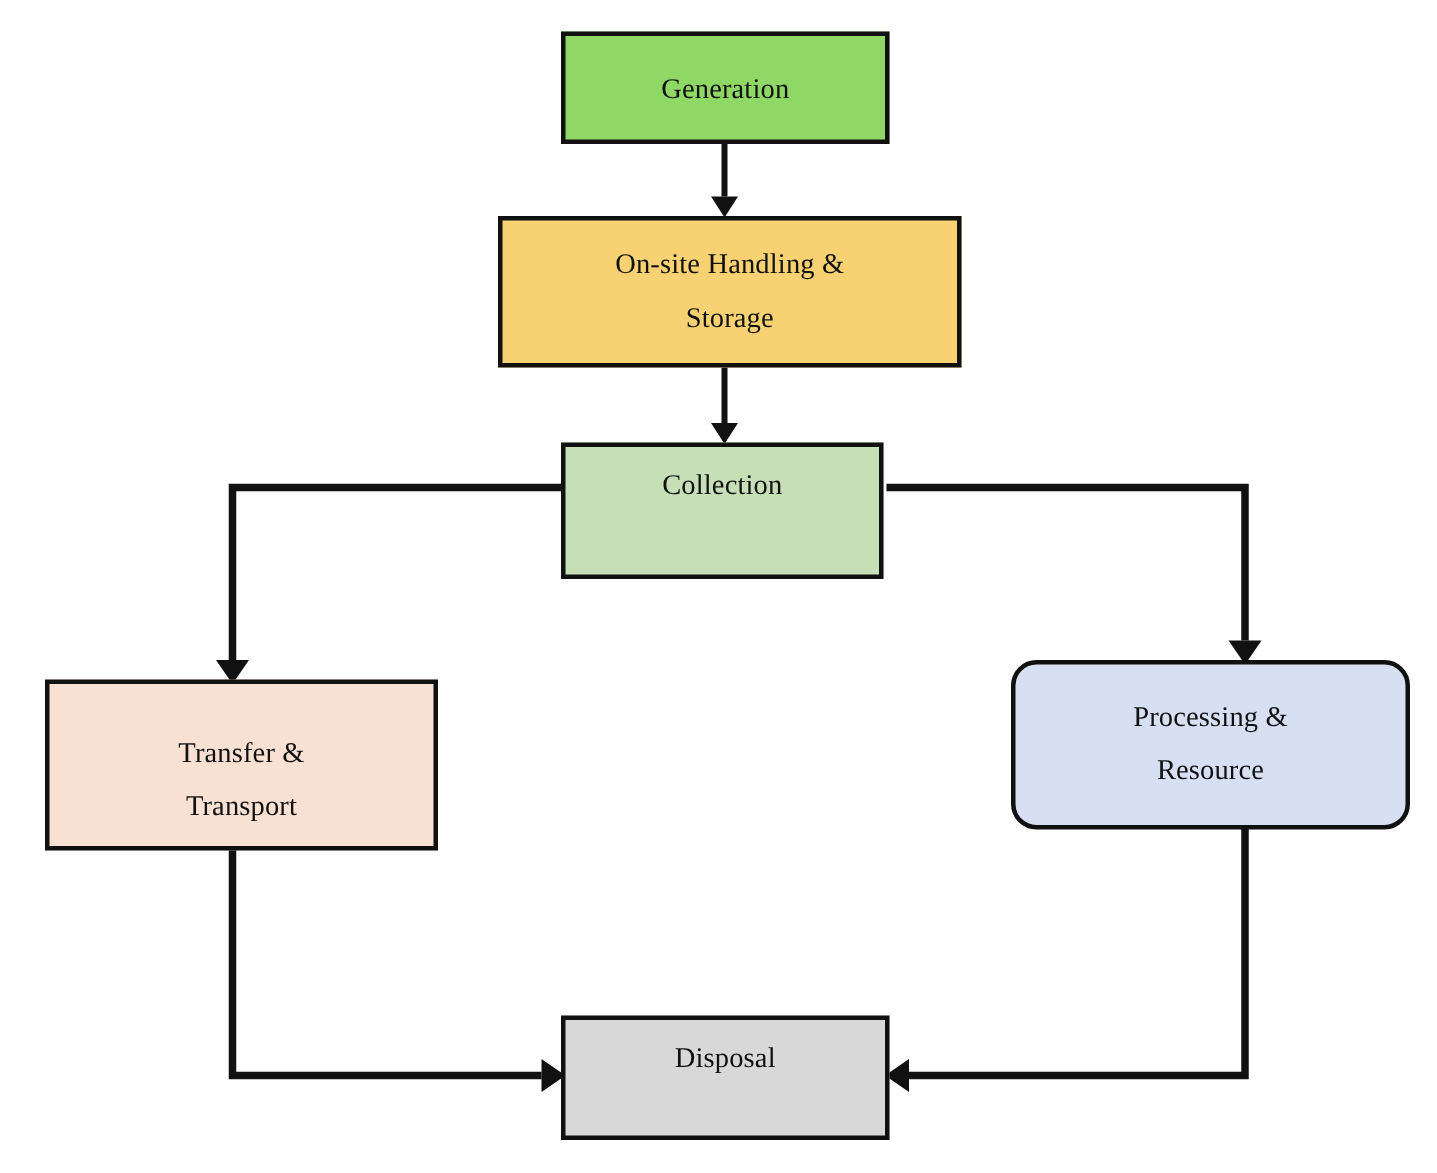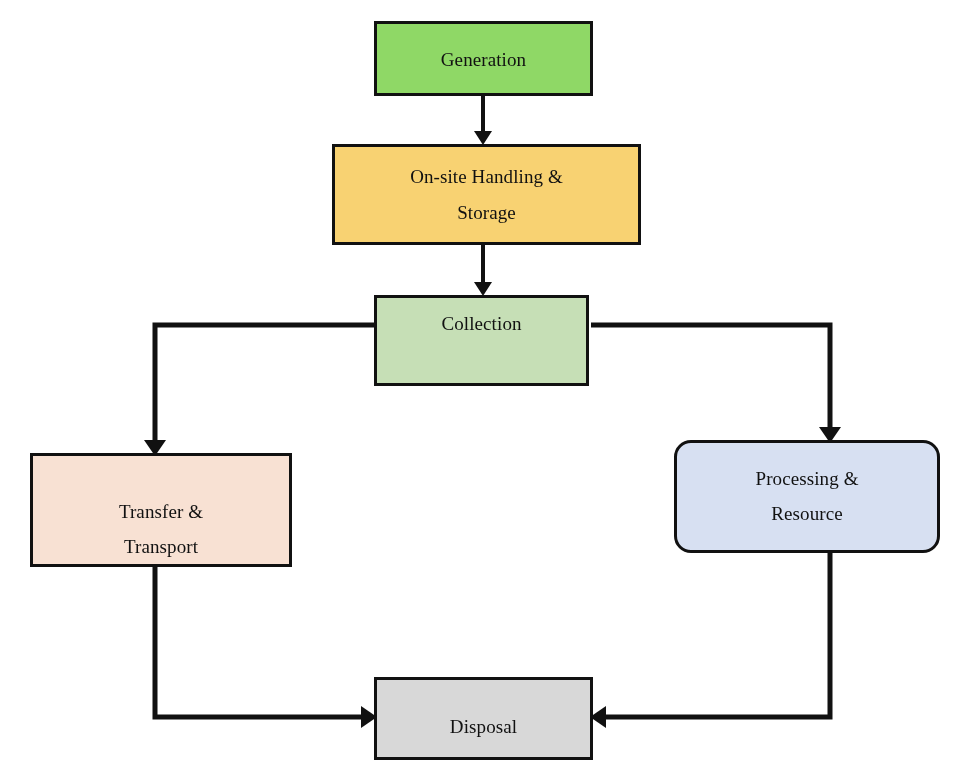--- a/index.html
+++ b/index.html
@@ -56,21 +56,21 @@
     margin-left: 11px;
   }
   #node-onsite .label { line-height: 1.85; }
   #node-collection {
     left: 374px; top: 295px; width: 219px; height: 91px;
     justify-content: flex-start;
     padding-top: 16px;
   }
   #node-transfer {
     left: 30px; top: 453px; width: 262px; height: 114px;
-    justify-content: flex-end;
+    justify-content: center;
     padding-top: 20px;
   }
   #node-transfer .label { line-height: 1.85; }
   #node-processing {
     left: 674px; top: 440px; width: 266px; height: 113px;
     justify-content: flex-start;
     padding-top: 18px;
     border-radius: 17px;
   }
   #node-processing .label { line-height: 1.85; }
@@ -139,17 +139,17 @@
   <div class="node" id="node-transfer" style="left: 30px; top: 453px; width: 262px; height: 114px; background: rgb(248, 225, 211); border-color: rgb(17, 17, 17);">
     <span class="label">Transfer &amp;
 Transport</span>
   </div>
 
   <div class="node" id="node-processing" style="left: 674px; top: 440px; width: 266px; height: 113px; background: rgb(215, 224, 242); border-color: rgb(17, 17, 17);">
     <span class="label">Processing &amp;
 Resource</span>
   </div>
 
-  <div class="node" id="node-disposal" style="left: 374px; top: 677px; width: 219px; height: 83px; background: rgb(216, 216, 216); border-color: rgb(17, 17, 17); justify-content: center;">
+  <div class="node" id="node-disposal" style="left: 374px; top: 677px; width: 219px; height: 83px; background: rgb(216, 216, 216); border-color: rgb(17, 17, 17);">
     <span class="label">Disposal</span>
   </div>
 
 </div>
 
 </body></html>

